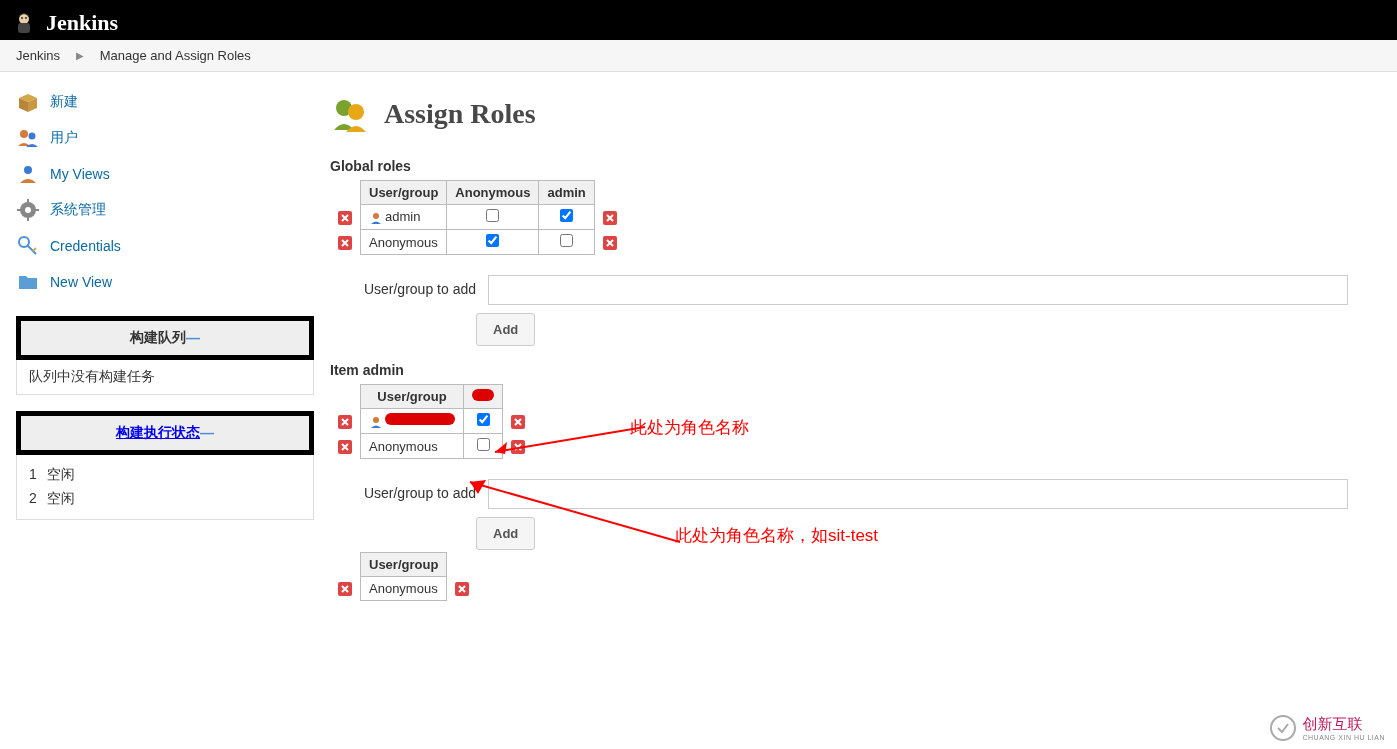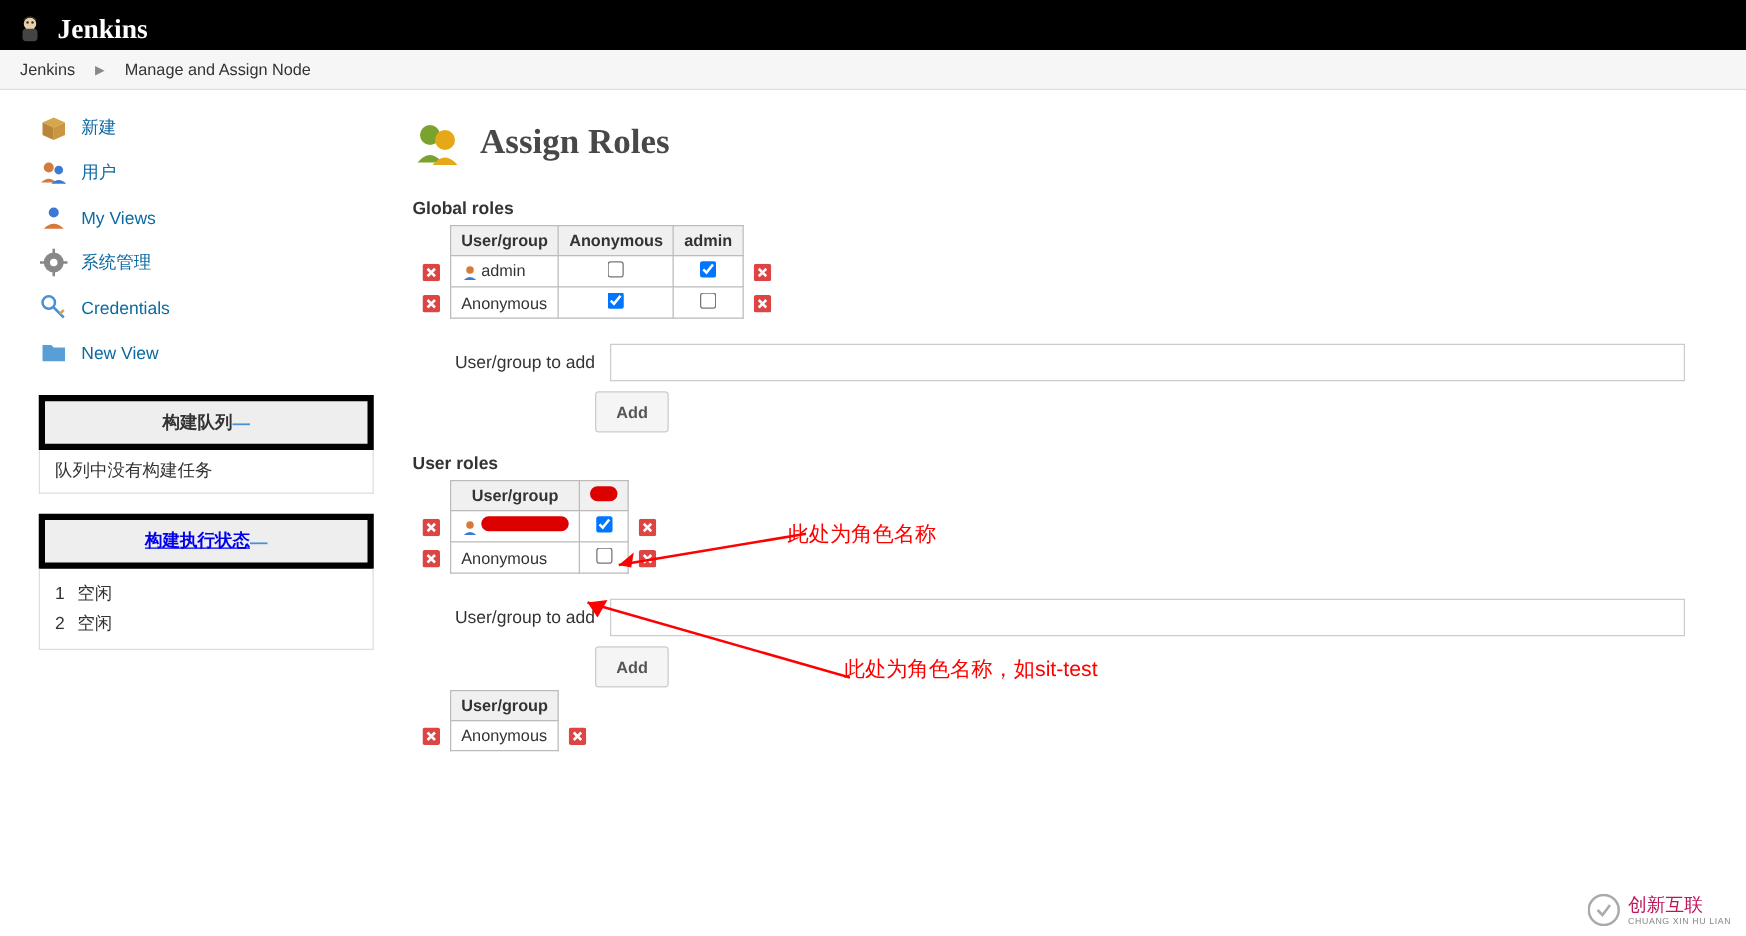--- a/index.html
+++ b/index.html
@@ -8,21 +8,21 @@
     .header { background: #000; color: #fff; height: 40px; display: flex; align-items: center; padding: 0 12px; border-top: 5px solid #000; }
     .header-logo { width: 24px; height: 24px; margin-right: 10px; }
     .header-title { font-family: Georgia, serif; font-size: 22px; font-weight: bold; }
     
     .breadcrumb { background: #f6f6f6; border-bottom: 1px solid #ddd; padding: 8px 16px; display: flex; align-items: center; gap: 16px; font-size: 13px; }
     .breadcrumb a { color: #333; text-decoration: none; }
     .breadcrumb-sep { color: #888; font-size: 10px; }
     
     .layout { display: flex; }
     
-    .sidebar { width: 330px; padding: 12px 31px; }
+    .sidebar { width: 330px; padding: 12px 16px; }
     .side-link { display: flex; align-items: center; gap: 10px; padding: 6px 0; color: #0b6aa2; font-size: 14px; text-decoration: none; }
     .side-icon { width: 24px; height: 24px; display: inline-flex; align-items: center; justify-content: center; }
     
     .panel { margin-top: 16px; }
     .panel-head { background: #eee; padding: 8px 12px; display: flex; justify-content: center; align-items: center; font-weight: bold; border: 5px solid #000000; }
     .panel-collapse { color: #4a90d9; font-weight: bold; cursor: pointer; }
     .panel-body { padding: 8px 12px; border: 1px solid #ddd; border-top: none; }
     .exec-row { display: flex; gap: 10px; padding: 3px 0; }
     
     .main { flex: 1; padding: 16px 16px 40px 0; position: relative; }
@@ -62,21 +62,21 @@
         <circle cx="14" cy="7" r="1" fill="#333"></circle>
         <path d="M7 5 Q12 0 17 5" stroke="#333" fill="none" stroke-width="1"></path>
       </svg>
   </span>
   <span class="header-title">Jenkins</span>
 </div>
 
 <div class="breadcrumb">
   <a href="#">Jenkins</a>
   <span class="breadcrumb-sep">▶</span>
-  <a href="#">Manage and Assign Node</a>
+  <a href="#">Manage and Assign Roles</a>
 </div>
 
 <div class="layout">
 
   <div class="sidebar">
     <a class="side-link" href="#">
       <span class="side-icon">
           <svg viewBox="0 0 24 24">
             <path d="M3 8 L12 4 L21 8 L12 12 Z" fill="#d4a84a"></path>
             <path d="M3 8 L3 18 L12 22 L12 12 Z" fill="#b8863a"></path>
@@ -222,21 +222,21 @@
       </tr>
     </tbody>
       </table>
     <div class="form-row">
       <div class="form-label">User/group to add</div>
       <input class="text-input" type="text" style="">
     </div>
     <button class="btn-add">Add</button>
 
     
-    <div class="section-title">User roles</div>
+    <div class="section-title">Item admin</div>
     <table class="roles">
       <tbody>
           <tr>
         <th style="border:none;background:none"></th>
         <th>User/group</th>
         <th><span class="redact" style="width:22px;height:12px"></span></th>
         <th style="border:none;background:none"></th>
       </tr>
       <tr>
         <td style="border:none"><span class="del-icon"><svg viewBox="0 0 14 14">

